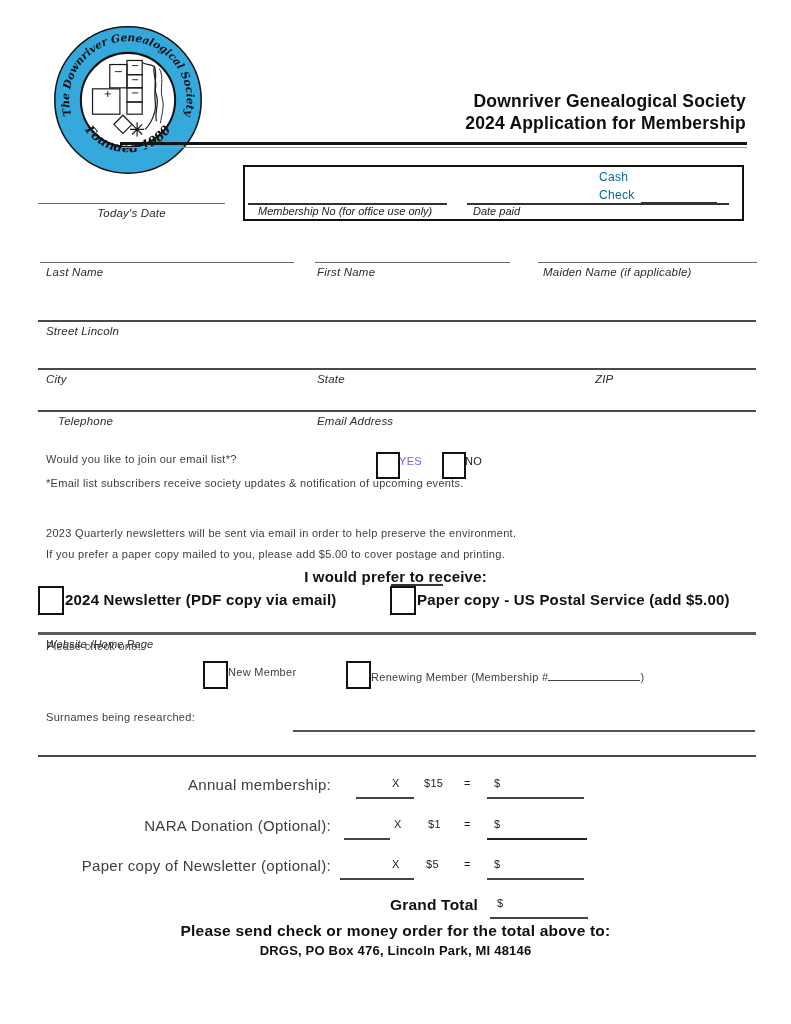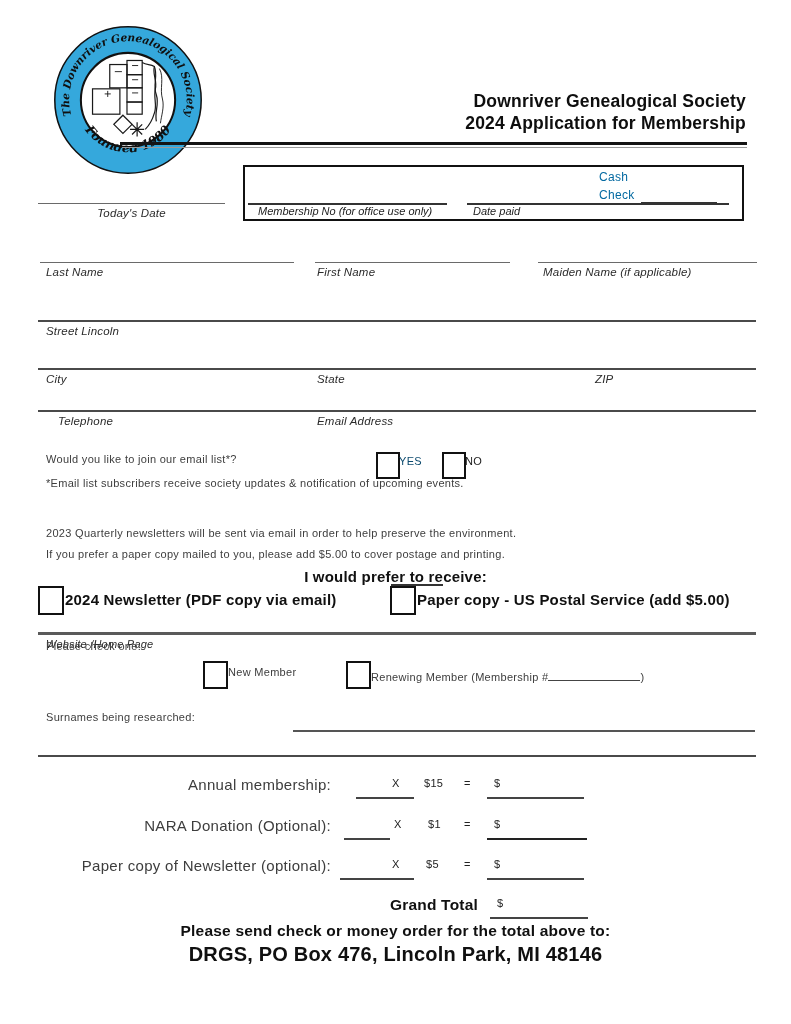--- a/index.html
+++ b/index.html
@@ -101,21 +101,21 @@
   <div class="lbl" style="left:46px;top:373px;">City</div>
   <div class="lbl" style="left:317px;top:373px;">State</div>
   <div class="lbl" style="left:575px;top:373px;margin-left:20px;">ZIP</div>
 
   <div class="rule" style="left:38px;top:410px;width:718px;height:2px;"></div>
   <div class="lbl" style="left:46px;top:415px;margin-left:12px;">Telephone</div>
   <div class="lbl" style="left:317px;top:415px;">Email Address</div>
 
   <div class="body-text" style="left:46px;top:453px;">Would you like to join our email list*?</div>
   <div class="checkbox" style="left:376px;top:452px;"></div>
-  <div class="body-text" style="left:399px;top:455px;color:#0c4a6e;">YES</div>
+  <div class="body-text" style="left:399px;top:455px;color:#8b5cf6;">YES</div>
   <div class="checkbox" style="left:442px;top:452px;"></div>
   <div class="body-text" style="left:465px;top:455px;color:#1c1c1c;">NO</div>
   <div class="body-text" style="left:46px;top:477px;">*Email list subscribers receive society updates &amp; notification of upcoming events.</div>
 
   <div class="body-text" style="left:46px;top:527px;">2023 Quarterly newsletters will be sent via email in order to help preserve the environment.</div>
   <div class="body-text" style="left:46px;top:548px;">If you prefer a paper copy mailed to you, please add $5.00 to cover postage and printing.</div>
   <div class="center-text bold-text" style="top:568px;">I would prefer to receive:</div>
   <div class="fieldline" style="left:391px;top:584px;width:52px;background:#333;height:1.5px;"></div>
 
   <div class="checkbox" style="left:38px;top:586px;width:22px;height:25px;"></div>
@@ -160,15 +160,15 @@
   <div class="body-text" style="left:426px;top:858px;color:#222;">$5</div>
   <div class="body-text" style="left:464px;top:858px;color:#222;">=</div>
   <div class="body-text" style="left:494px;top:858px;color:#222;">$</div>
   <div class="fieldline" style="left:487px;top:878px;width:97px;background:#444;height:1.5px;"></div>
 
   <div class="bold-text" style="left:238px;top:896px;width:240px;text-align:right;font-size:15.5px;">Grand Total</div>
   <div class="body-text" style="left:497px;top:897px;color:#222;">$</div>
   <div class="fieldline" style="left:490px;top:917px;width:98px;background:#444;height:1.5px;"></div>
 
   <div class="center-text bold-text" style="top:922px;font-size:15.5px;">Please send check or money order for the total above to:</div>
-  <div class="center-text bold-text" style="top:943px;font-size:20px;">DRGS, PO Box 476, Lincoln Park, MI 48146</div>
+  <div class="center-text bold-text" style="top:943px;font-size:13px;">DRGS, PO Box 476, Lincoln Park, MI 48146</div>
 
 </div>
 
 </body></html>

